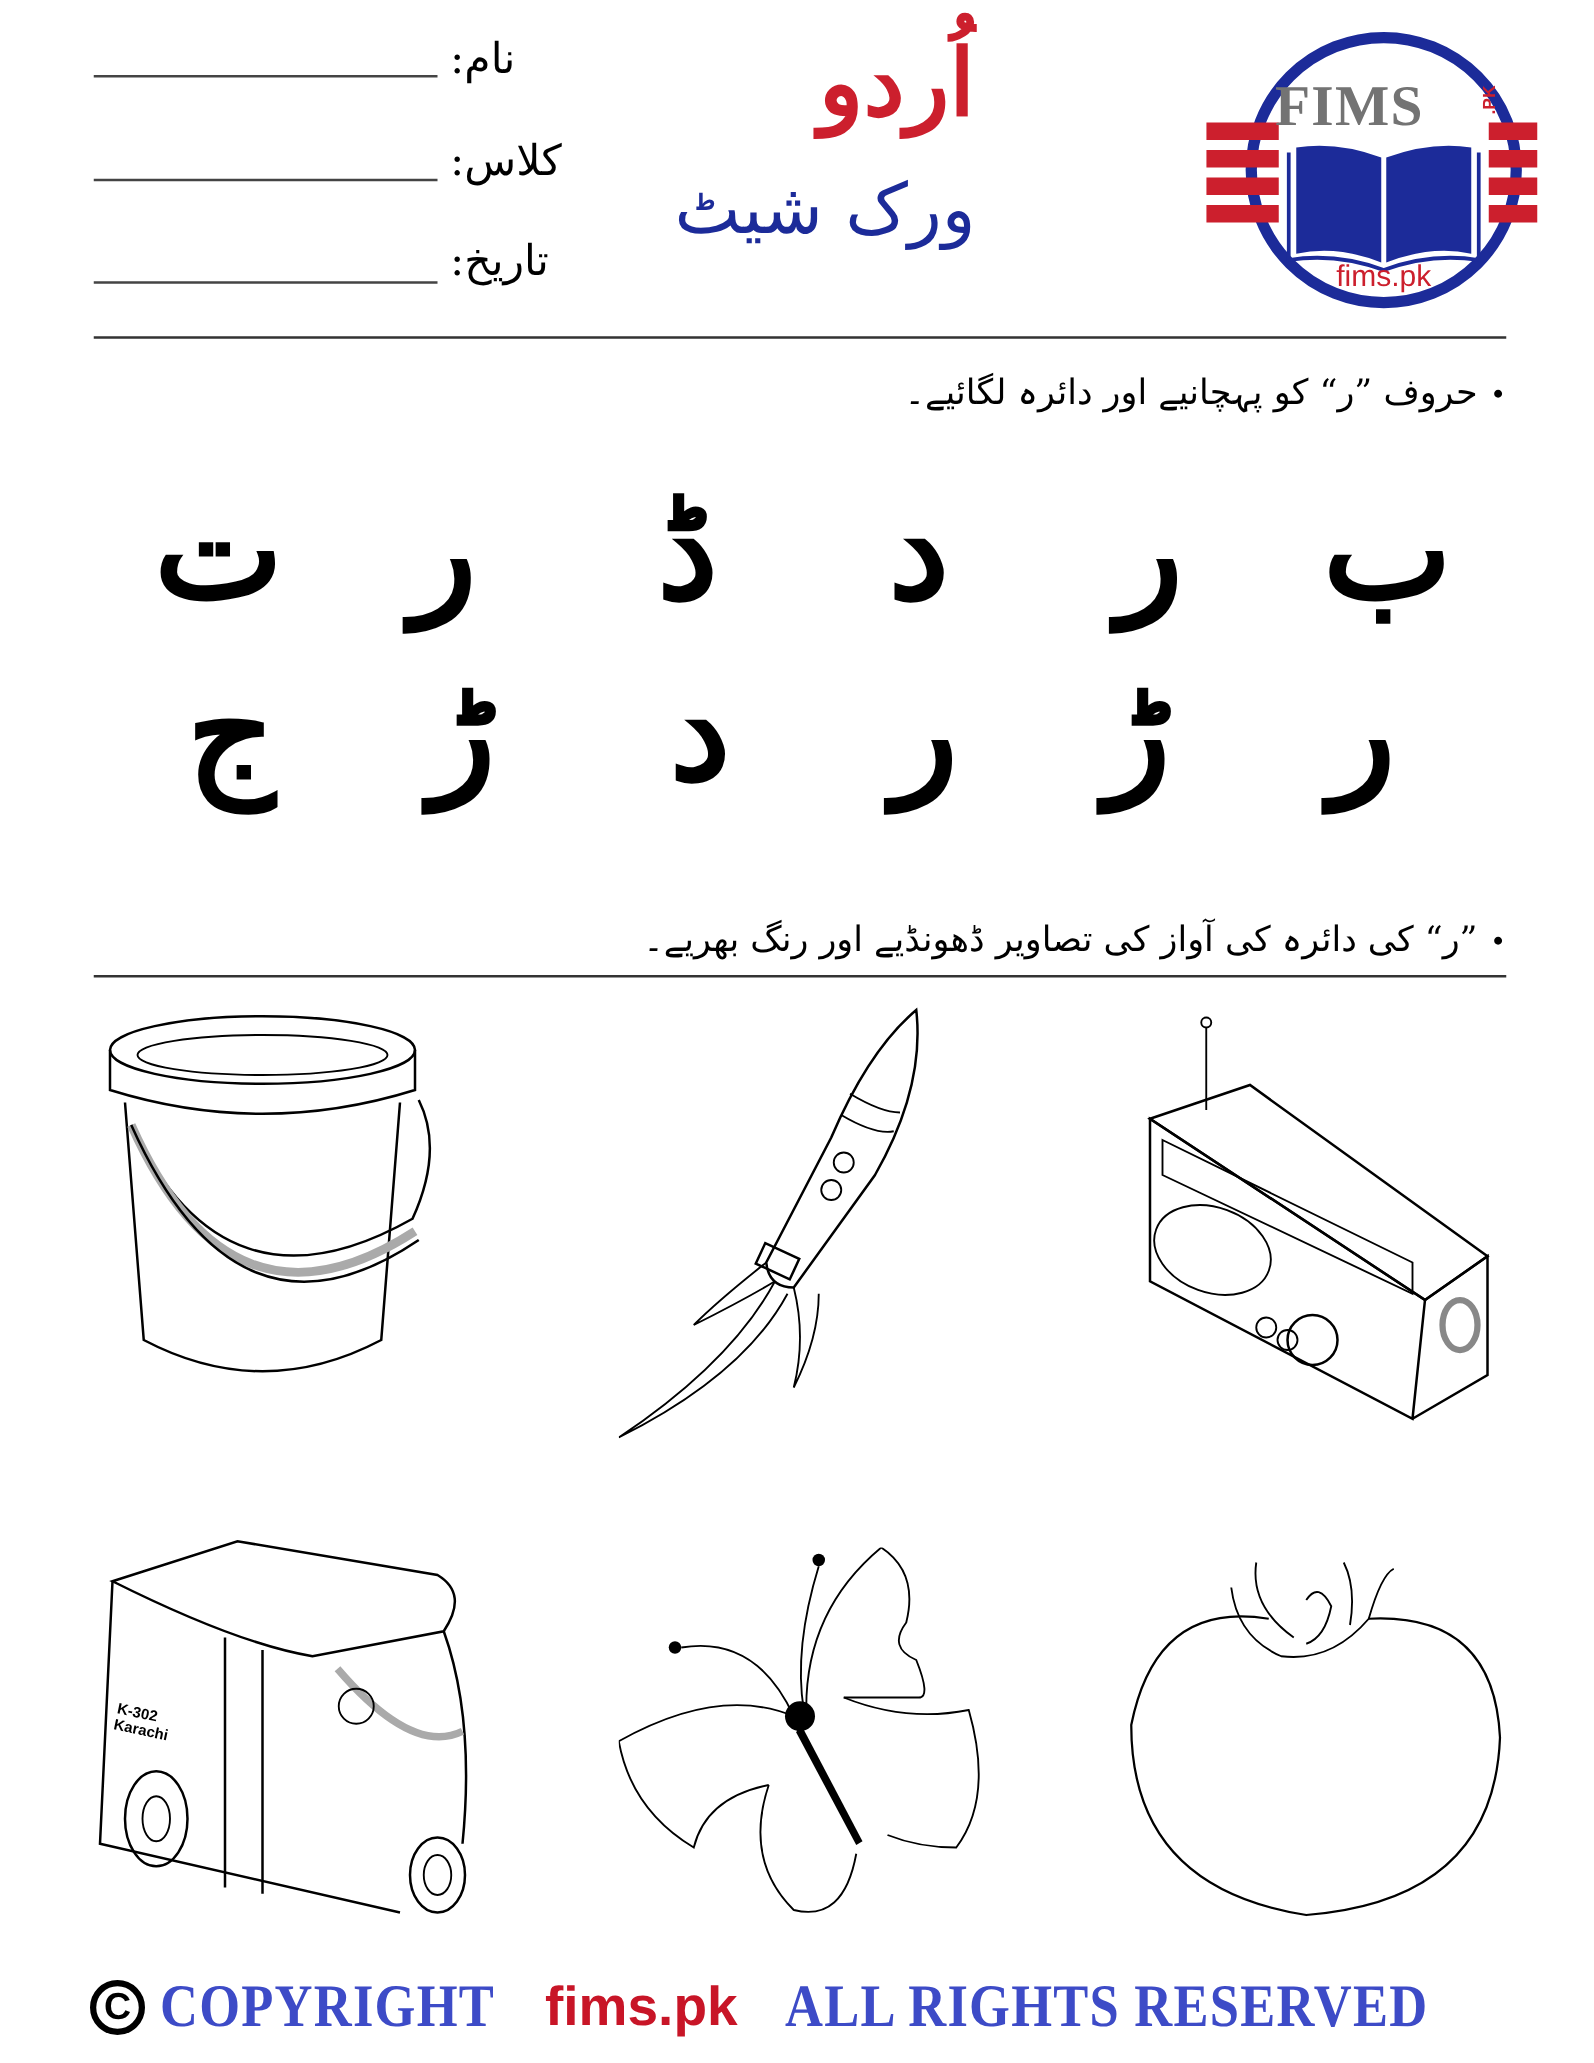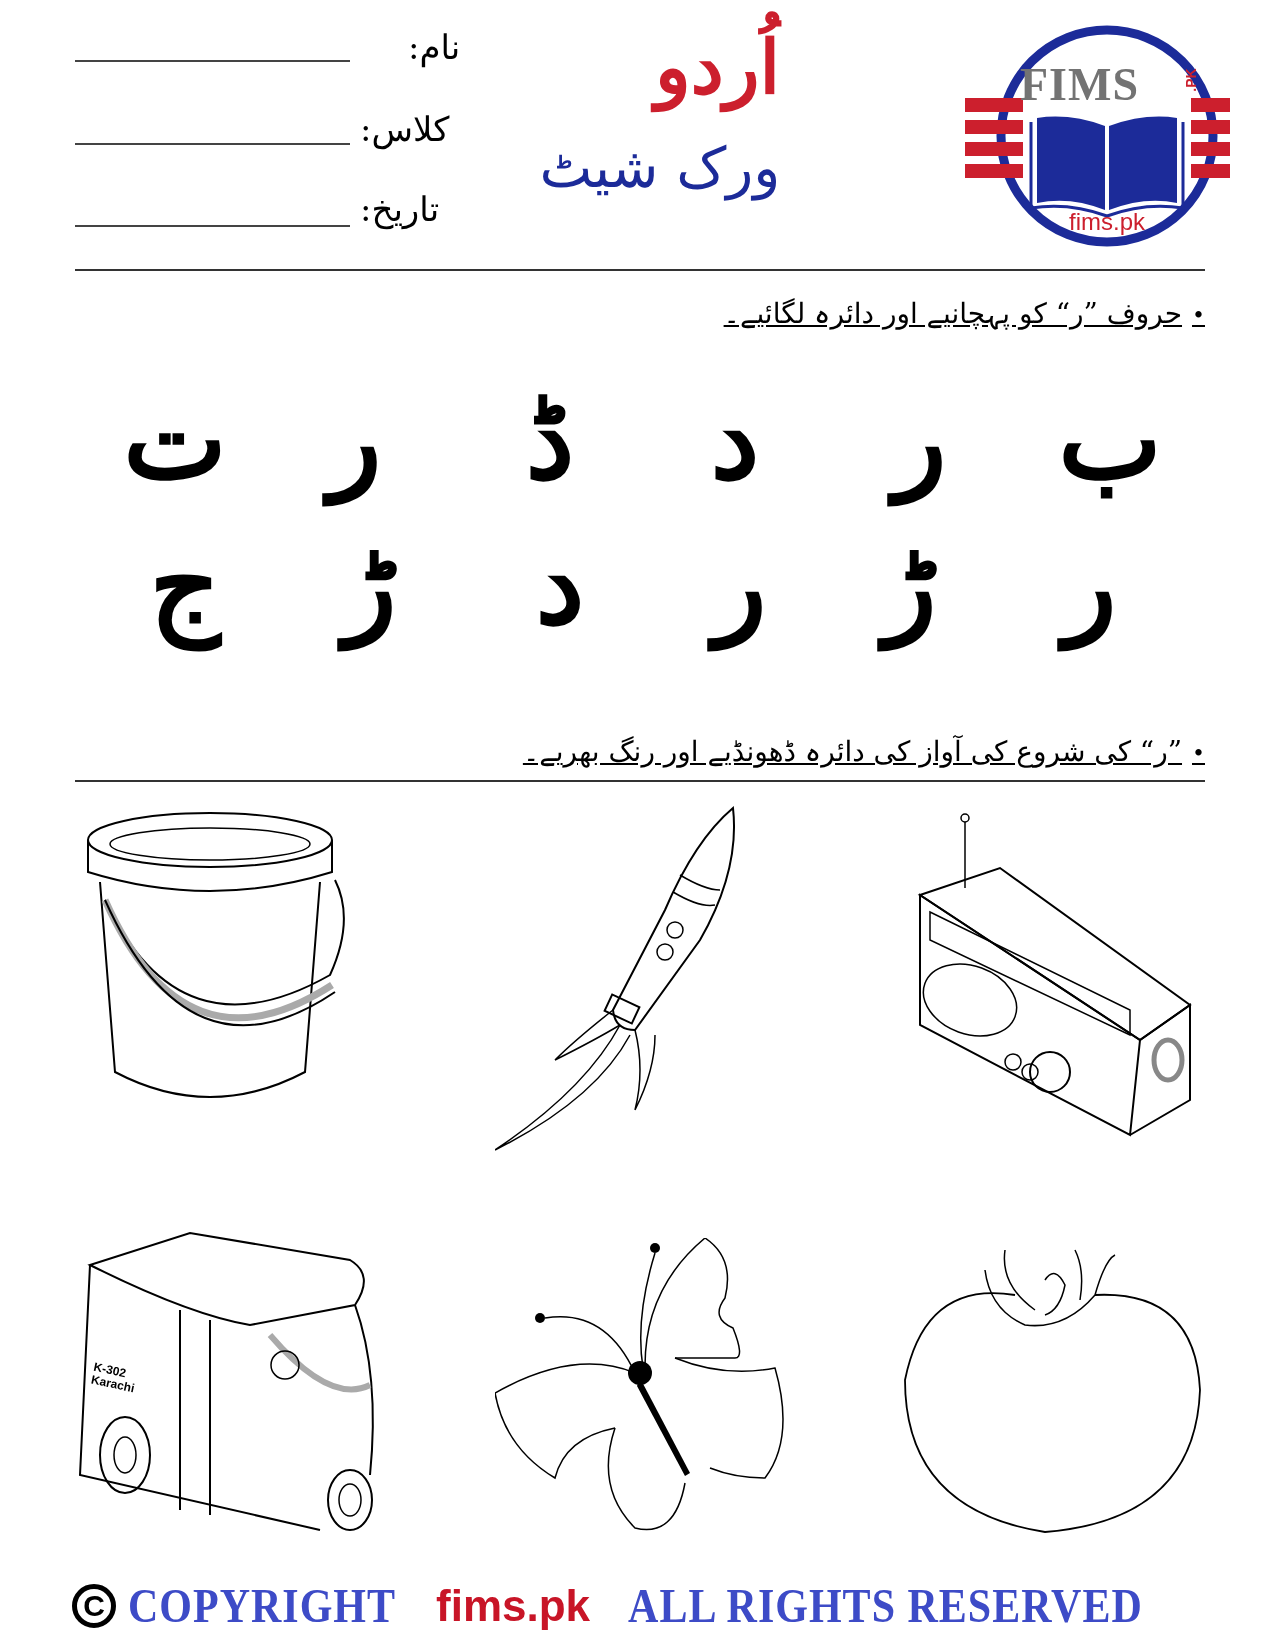--- a/index.html
+++ b/index.html
@@ -10,39 +10,39 @@
   .field-label { position: absolute; left: 360px; font-family: "DejaVu Serif", serif; font-size: 34px;
                  direction: rtl; unicode-bidi: plaintext; line-height: 1; white-space: nowrap; }
   .title-urdu { position: absolute; left: 540px; width: 240px; top: 30px; text-align: right;
                 font-family: "DejaVu Serif", serif; font-size: 74px; font-weight: bold; color: #cc1f2d;
                 direction: rtl; line-height: 1; }
   .title-ws { position: absolute; left: 530px; width: 260px; top: 140px; text-align: center;
               font-family: "DejaVu Serif", serif; font-size: 56px; font-weight: normal; color: #1c2b99;
               direction: rtl; line-height: 1; }
   .rule { position: absolute; left: 75px; width: 1130px; height: 0; border-top: 2px solid #333; }
   .instruction { position: absolute; right: 70px; font-family: "DejaVu Serif", serif; font-size: 28px;
-                 direction: rtl; white-space: nowrap; line-height: 1; text-decoration: underline; }
+                 direction: rtl; white-space: nowrap; line-height: 1; }
   .instruction .bullet { font-size: 22px; margin-left: 10px; }
   .letter { position: absolute; width: 120px; text-align: center; font-family: "DejaVu Serif", serif;
             font-size: 110px; font-weight: bold; line-height: 1; direction: rtl; }
   .pic { position: absolute; }
   .footer { position: absolute; top: 1578px; left: 72px; height: 56px; display: flex; align-items: center; }
   .copy-circle { width: 44px; height: 44px; border: 5px solid #000; border-radius: 50%;
                  display: flex; align-items: center; justify-content: center; font-family: "Liberation Sans", sans-serif;
                  font-weight: bold; font-size: 30px; box-sizing: border-box; margin-right: 12px; }
   .f-blue { font-family: "Liberation Serif", serif; font-weight: bold; font-size: 42px; color: #3d4bc7;
             letter-spacing: 1px; transform: scaleY(1.15); display: inline-block; }
   .f-red { font-family: "Liberation Sans", sans-serif; font-weight: bold; font-size: 44px; color: #c81527;
            margin: 0 38px 0 40px; }
   .logo-wrap { position: absolute; left: 965px; top: 18px; width: 265px; height: 232px; }
 </style>
 </head>
 <body>
 
-<div class="field-label" style="top:30px;margin-left:48px;">نام:</div>
+<div class="field-label" style="top:30px;">نام:</div>
 <div class="field-line" style="top:60px;"></div>
 <div class="field-label" style="top:112px;">کلاس:</div>
 <div class="field-line" style="top:143px;"></div>
 <div class="field-label" style="top:192px;">تاریخ:</div>
 <div class="field-line" style="top:225px;"></div>
 
 <div class="title-urdu">اُردو</div>
 <div class="title-ws">ورک شیٹ</div>
 
 <div class="logo-wrap">
@@ -79,21 +79,21 @@
 <div class="letter" style="left:115px;top:385px;">ت</div>
 
 <div class="letter" style="left:1030px;top:530px;">ر</div>
 <div class="letter" style="left:850px;top:530px;">ڑ</div>
 <div class="letter" style="left:680px;top:530px;">ر</div>
 <div class="letter" style="left:500px;top:530px;">د</div>
 <div class="letter" style="left:310px;top:530px;">ڑ</div>
 <div class="letter" style="left:125px;top:530px;">ج</div>
 
 <div class="instruction" style="top:738px;">
-  <span class="bullet">•</span><span>”ر“ کی شروع کی آواز کی دائرہ ڈھونڈیے اور رنگ بھریے۔</span>
+  <span class="bullet">•</span><span>”ر“ کی دائرہ کی آواز کی تصاویر ڈھونڈیے اور رنگ بھریے۔</span>
 </div>
 <div class="rule" style="top:780px;"></div>
 
 <svg class="pic" style="left:80px;top:810px;" width="280" height="310" viewBox="0 0 280 310">
   <ellipse cx="130" cy="30" rx="122" ry="27" fill="none" stroke="#000" stroke-width="2"></ellipse>
   <ellipse cx="130" cy="34" rx="100" ry="16" fill="none" stroke="#000" stroke-width="1.5"></ellipse>
   <path d="M8 30 L8 62 Q130 100 252 62 L252 30" fill="none" stroke="#000" stroke-width="2"></path>
   <path d="M20 72 L35 262 Q130 312 225 262 L240 72" fill="none" stroke="#000" stroke-width="2"></path>
   <path d="M25 90 Q100 250 250 165 Q275 110 255 70" fill="none" stroke="#000" stroke-width="2"></path>
   <path d="M25 90 Q105 270 252 175" fill="none" stroke="#aaa" stroke-width="7"></path>

